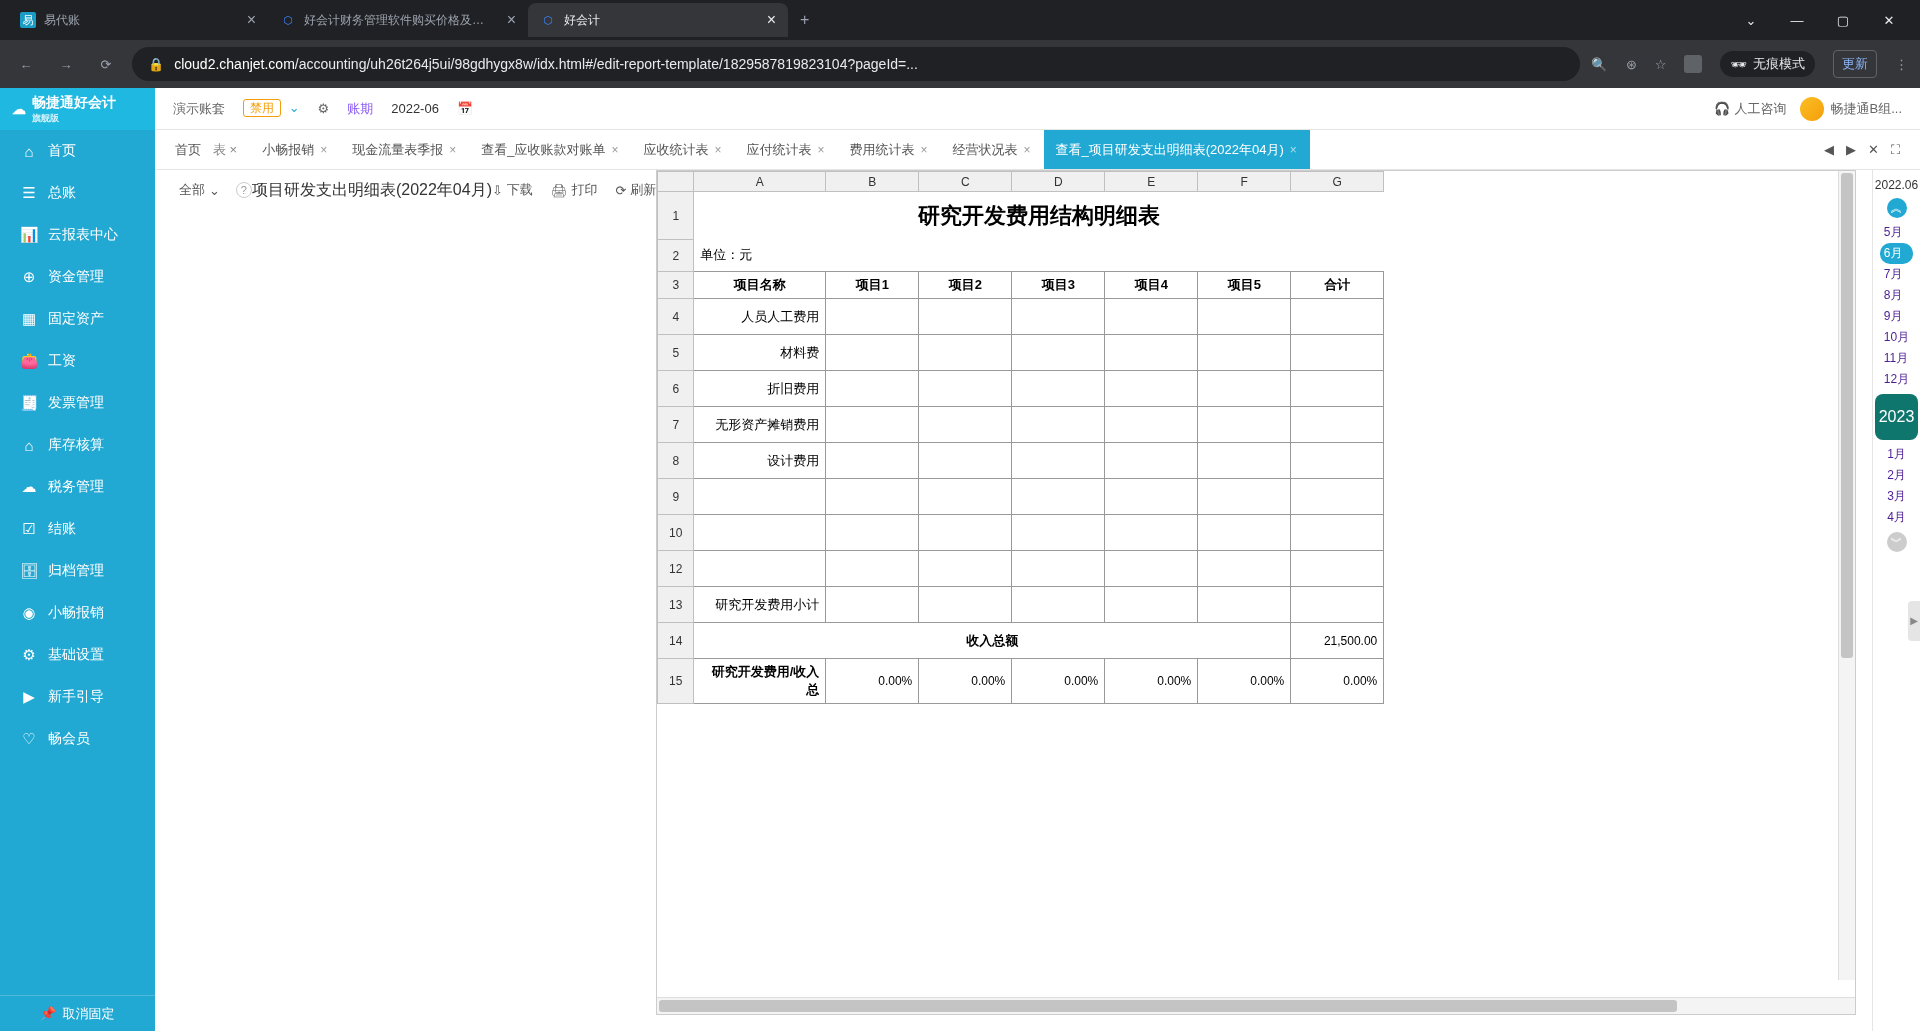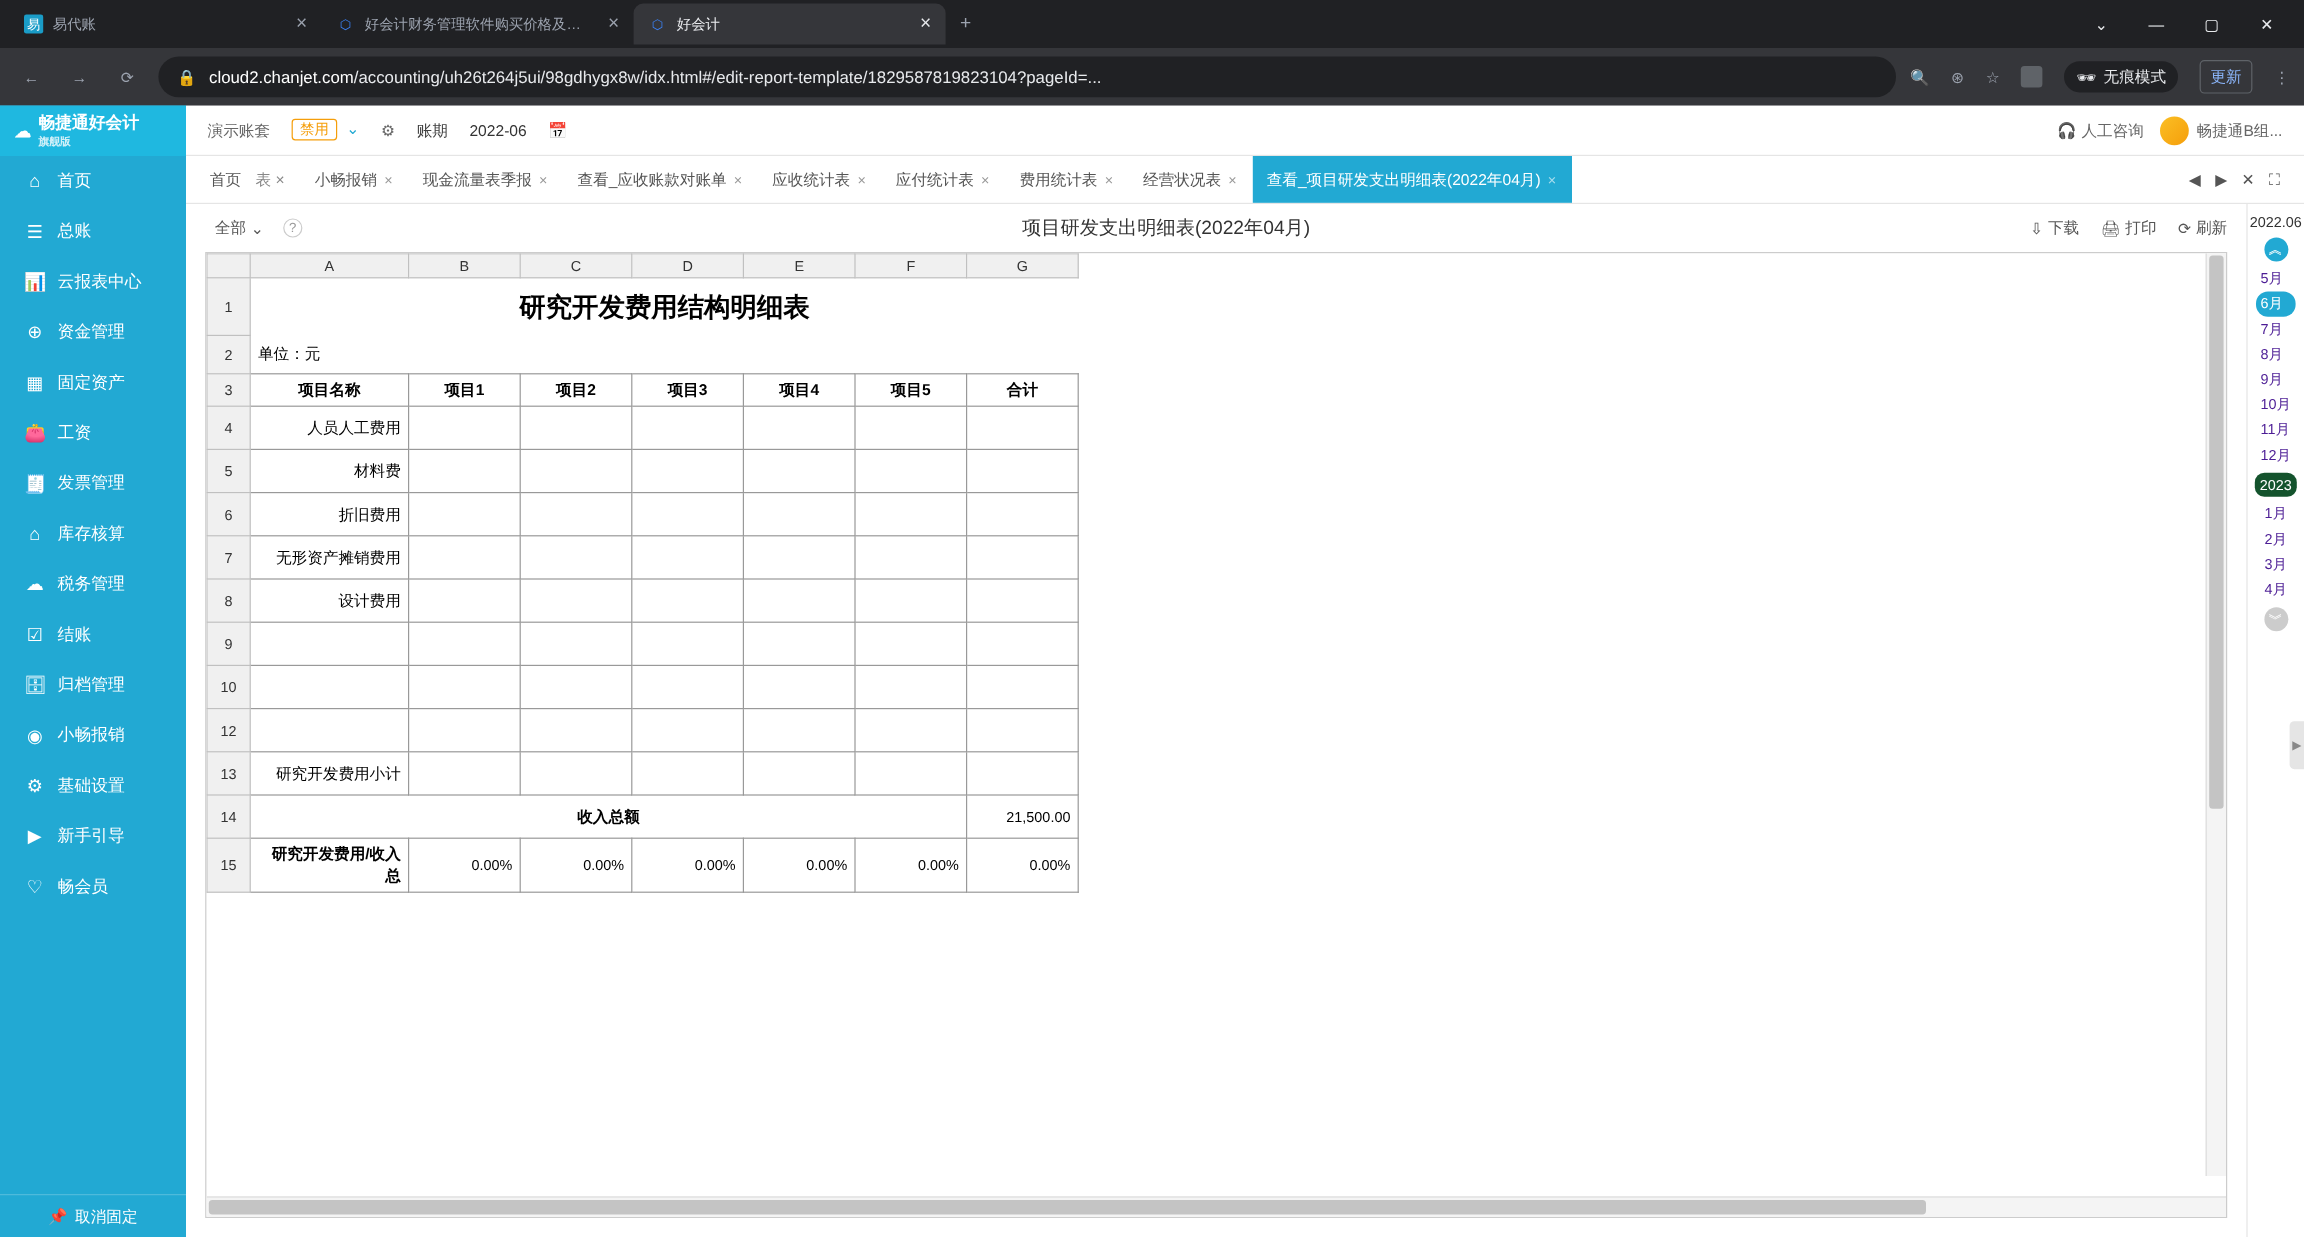--- a/index.html
+++ b/index.html
@@ -35,36 +35,36 @@
     .sidebar-icon { width: 18px; text-align: center; font-size: 15px; }
     .sidebar-footer { margin-top: auto; height: 36px; display: flex; align-items: center; justify-content: center; gap: 6px; border-top: 1px solid rgba(255,255,255,0.2); cursor: pointer; font-size: 13px; }
     
     .main { flex: 1; display: flex; flex-direction: column; background: #fff; }
     
     .top-bar { height: 42px; display: flex; align-items: center; padding: 0 18px; gap: 18px; border-bottom: 1px solid #e5e5e5; }
     .account-label { color: #666; font-size: 13px; }
     .disable-btn { border: 1px solid #f59e0b; color: #f59e0b; padding: 1px 6px; border-radius: 3px; font-size: 12px; cursor: pointer; }
     .dropdown-caret { color: #22a9d3; margin-left: 4px; cursor: pointer; }
     .gear-icon { color: #666; cursor: pointer; }
-    .period-label { color: #404040; }
+    .period-label { color: #8b5cf6; }
     .period-value { color: #333; }
     .top-bar-right { margin-left: auto; display: flex; align-items: center; gap: 14px; }
     .support-link { display: flex; align-items: center; gap: 4px; color: #666; cursor: pointer; }
     .user-info { display: flex; align-items: center; gap: 6px; color: #666; }
     .user-avatar { width: 24px; height: 24px; border-radius: 50%; background: linear-gradient(135deg,#fbbf24,#f59e0b); }
     
     .doc-tabs { height: 40px; display: flex; align-items: stretch; border-bottom: 1px solid #e5e5e5; padding: 0 8px; }
     .doc-tab { display: flex; align-items: center; padding: 0 12px; gap: 6px; cursor: pointer; color: #555; font-size: 13px; white-space: nowrap; border-right: 1px solid transparent; }
     .doc-tab.active { background: #22a9d3; color: #fff; }
     .doc-tab-close { font-size: 12px; cursor: pointer; opacity: 0.6; }
     .doc-tabs-ctrl { margin-left: auto; display: flex; align-items: center; gap: 12px; padding: 0 12px; color: #555; }
     .doc-tabs-ctrl span { cursor: pointer; }
     
     .content { flex: 1; display: flex; position: relative; }
-    .report-area { flex: 1; display: flex; flex-direction: column; padding: 0 16px 16px 16px; overflow: hidden; }
+    .report-area { flex: 1; display: flex; flex-direction: row; padding: 0 16px 16px 16px; overflow: hidden; }
     
     .report-header { display: flex; align-items: center; height: 40px; }
     .filter-select { display: flex; align-items: center; gap: 4px; padding: 2px 8px; cursor: pointer; color: #555; }
     .filter-help { width: 16px; height: 16px; border: 1px solid #ccc; border-radius: 50%; display: inline-flex; align-items: center; justify-content: center; font-size: 11px; margin-left: 8px; color: #999; }
     .report-title { flex: 1; text-align: center; font-size: 16px; color: #333; }
     .report-actions { display: flex; gap: 18px; color: #555; }
     .report-action { display: flex; align-items: center; gap: 4px; cursor: pointer; font-size: 13px; }
     
     .spreadsheet-wrap { flex: 1; position: relative; border: 1px solid #ccc; overflow: hidden; display: flex; flex-direction: column; }
     .spreadsheet-inner { flex: 1; overflow: auto; }
@@ -89,21 +89,21 @@
     .th-cell { background: #e5e5e5; text-align: center; font-weight: bold; }
     .label-cell { text-align: right; }
     .num-cell { text-align: right; font-size: 12px; }
     .center-cell { text-align: center; font-weight: bold; }
     
     .month-rail { width: 48px; background: #fff; border-left: 1px solid #e5e5e5; display: flex; flex-direction: column; align-items: center; padding: 6px 0; gap: 4px; }
     .month-year { font-size: 12px; color: #333; padding: 2px 0; }
     .month-btn { width: 20px; height: 20px; border-radius: 50%; background: #22a9d3; color:#fff; display:flex; align-items:center; justify-content:center; font-size:12px; cursor:pointer; }
     .month-item { font-size: 12px; color: #4c1d95; cursor: pointer; padding: 2px 4px; border-radius: 10px; }
     .month-item.active { background: #22a9d3; color: #fff; }
-    .month-badge { background: #14532d; color: #fff; font-size: 12px; padding: 3px 4px; border-radius: 8px; }
+    .month-badge { background: #0f766e; color: #fff; font-size: 16px; padding: 14px 4px; border-radius: 8px; }
     
     .scroll-track-v { position:absolute; right:0; top:0; bottom:17px; width:17px; background:#f4f4f4; border-left:1px solid #ddd; }
     .scroll-thumb-v { position:absolute; top:2px; left:2px; right:2px; height:60%; background:#c4c4c4; border-radius:3px; }
     .scroll-track-h { position:absolute; left:0; right:17px; bottom:0; height:17px; background:#f4f4f4; border-top:1px solid #ddd; }
     .scroll-thumb-h { position:absolute; left:2px; top:2px; bottom:2px; width:85%; background:#c4c4c4; border-radius:3px; }
     
     .collapse-handle { position: absolute; right: 0; top: 50%; width: 12px; height: 40px; background: #e5e5e5; border-radius: 4px 0 0 4px; display: flex; align-items: center; justify-content: center; color: #888; cursor: pointer; font-size: 10px; }
   </style>
 </head>
 <body>

